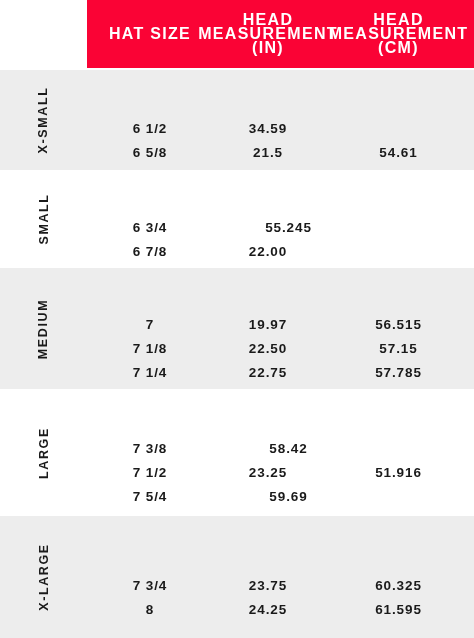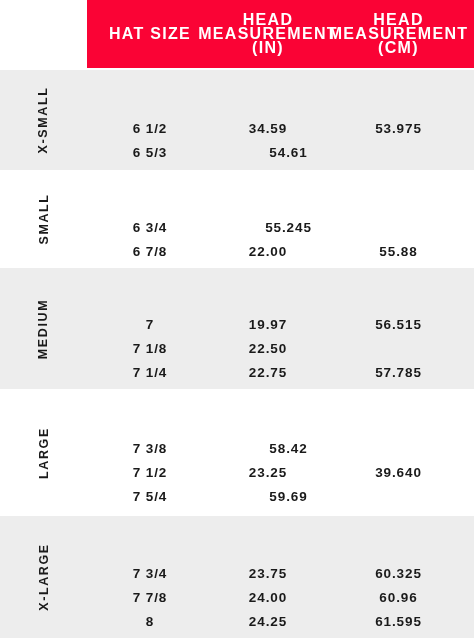--- a/index.html
+++ b/index.html
@@ -140,101 +140,96 @@
 
   <div id="groups-container">
       <div class="size-row shade-gray" style="top: 70px; height: 100px;">
         <div class="size-label-wrap">
           <div class="size-label">X-SMALL</div>
         </div>
         <div class="measure-lines">
           <div class="measure-line">
             <div class="cell cell-hat">6 1/2</div>
             <div class="cell cell-in">34.59</div>
-            <div class="cell cell-cm">53.975</div>
-          </div>
-          <div class="measure-line">
-            <div class="cell cell-hat">6 5/3</div>
+          </div>
+          <div class="measure-line">
+            <div class="cell cell-hat">6 5/8</div>
+            <div class="cell cell-in">21.5</div>
             <div class="cell cell-cm">54.61</div>
           </div>
         </div>
       </div>
       <div class="size-row shade-white" style="top: 170px; height: 98px;">
         <div class="size-label-wrap">
           <div class="size-label">SMALL</div>
         </div>
         <div class="measure-lines">
           <div class="measure-line">
             <div class="cell cell-hat">6 3/4</div>
             <div class="cell cell-cm">55.245</div>
           </div>
           <div class="measure-line">
             <div class="cell cell-hat">6 7/8</div>
             <div class="cell cell-in">22.00</div>
-            <div class="cell cell-cm">55.88</div>
           </div>
         </div>
       </div>
       <div class="size-row shade-gray" style="top: 268px; height: 121px;">
         <div class="size-label-wrap">
           <div class="size-label">MEDIUM</div>
         </div>
         <div class="measure-lines">
           <div class="measure-line">
             <div class="cell cell-hat">7</div>
             <div class="cell cell-in">19.97</div>
             <div class="cell cell-cm">56.515</div>
           </div>
           <div class="measure-line">
             <div class="cell cell-hat">7 1/8</div>
             <div class="cell cell-in">22.50</div>
+            <div class="cell cell-cm">57.15</div>
           </div>
           <div class="measure-line">
             <div class="cell cell-hat">7 1/4</div>
             <div class="cell cell-in">22.75</div>
             <div class="cell cell-cm">57.785</div>
           </div>
         </div>
       </div>
       <div class="size-row shade-white" style="top: 389px; height: 127px;">
         <div class="size-label-wrap">
           <div class="size-label">LARGE</div>
         </div>
         <div class="measure-lines">
           <div class="measure-line">
             <div class="cell cell-hat">7 3/8</div>
             <div class="cell cell-cm">58.42</div>
           </div>
           <div class="measure-line">
             <div class="cell cell-hat">7 1/2</div>
             <div class="cell cell-in">23.25</div>
-            <div class="cell cell-cm">39.640</div>
+            <div class="cell cell-cm">51.916</div>
           </div>
           <div class="measure-line">
             <div class="cell cell-hat">7 5/4</div>
             <div class="cell cell-cm">59.69</div>
           </div>
         </div>
       </div>
       <div class="size-row shade-gray" style="top: 516px; height: 122px;">
         <div class="size-label-wrap">
           <div class="size-label">X-LARGE</div>
         </div>
         <div class="measure-lines">
           <div class="measure-line">
             <div class="cell cell-hat">7 3/4</div>
             <div class="cell cell-in">23.75</div>
             <div class="cell cell-cm">60.325</div>
           </div>
           <div class="measure-line">
-            <div class="cell cell-hat">7 7/8</div>
-            <div class="cell cell-in">24.00</div>
-            <div class="cell cell-cm">60.96</div>
-          </div>
-          <div class="measure-line">
             <div class="cell cell-hat">8</div>
             <div class="cell cell-in">24.25</div>
             <div class="cell cell-cm">61.595</div>
           </div>
         </div>
       </div>
     </div>
 
 </div>
 

